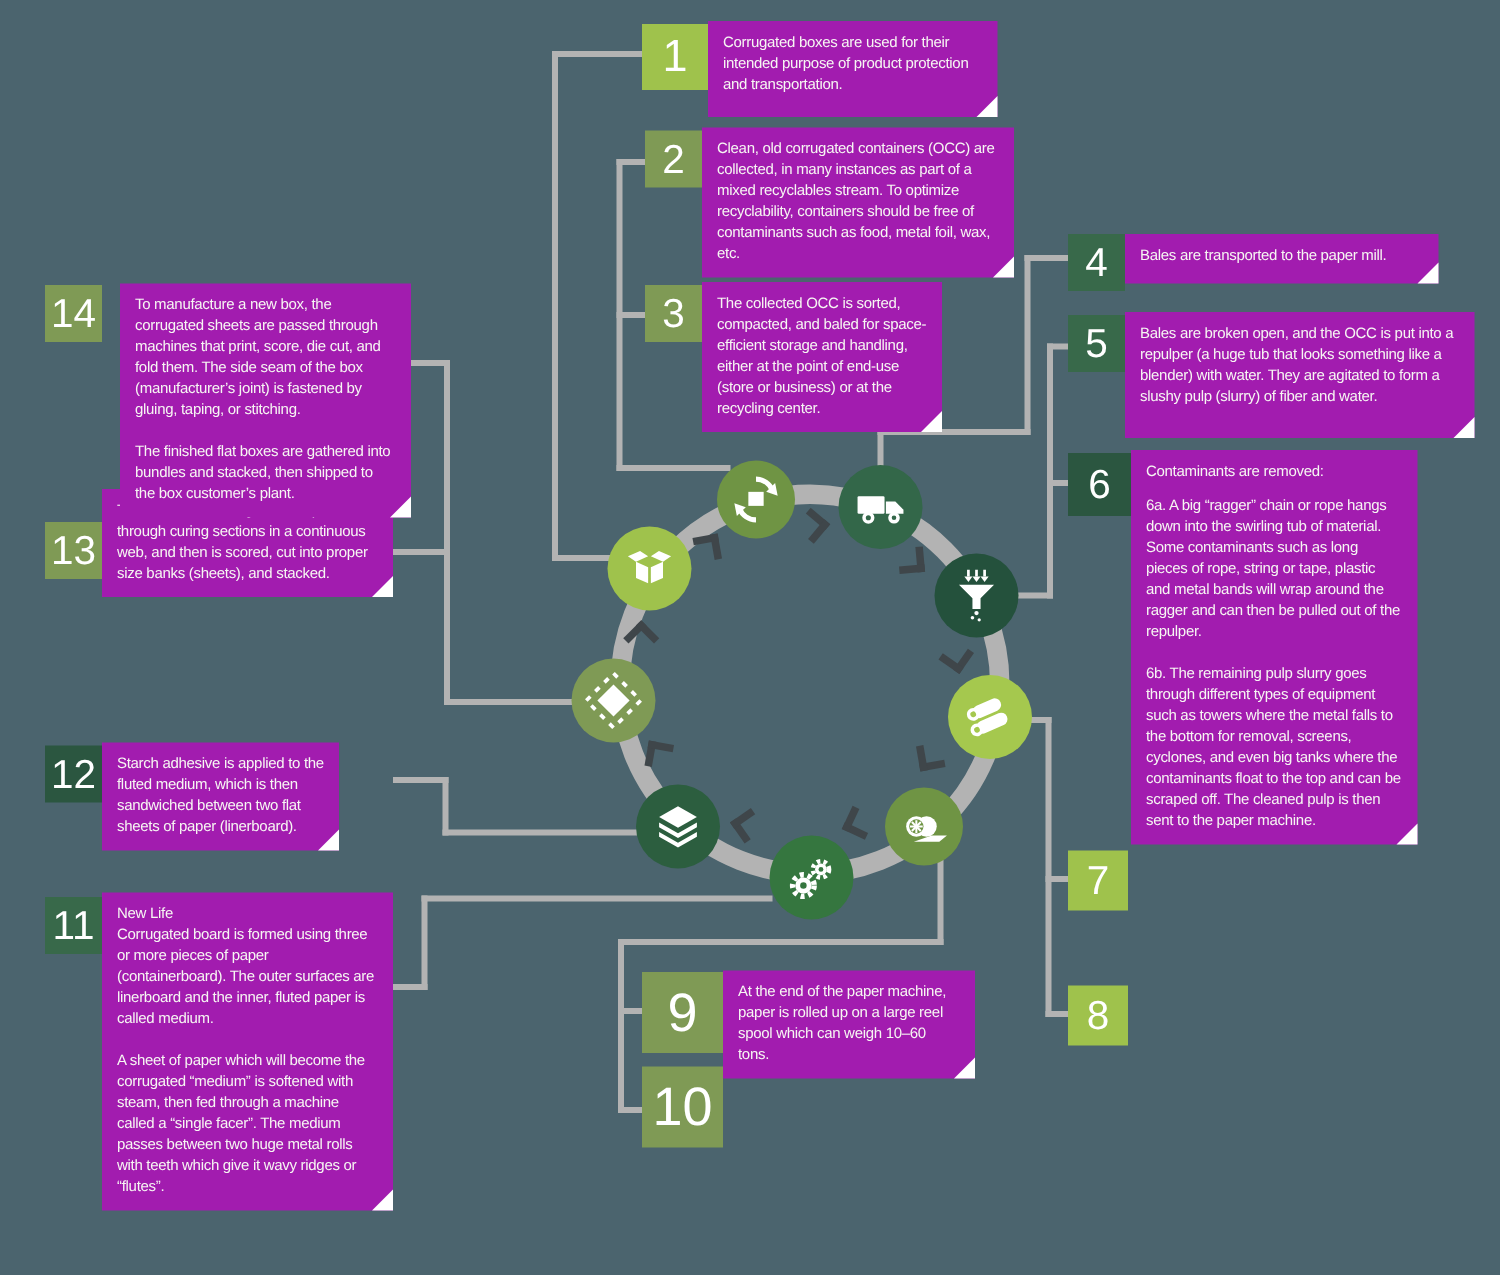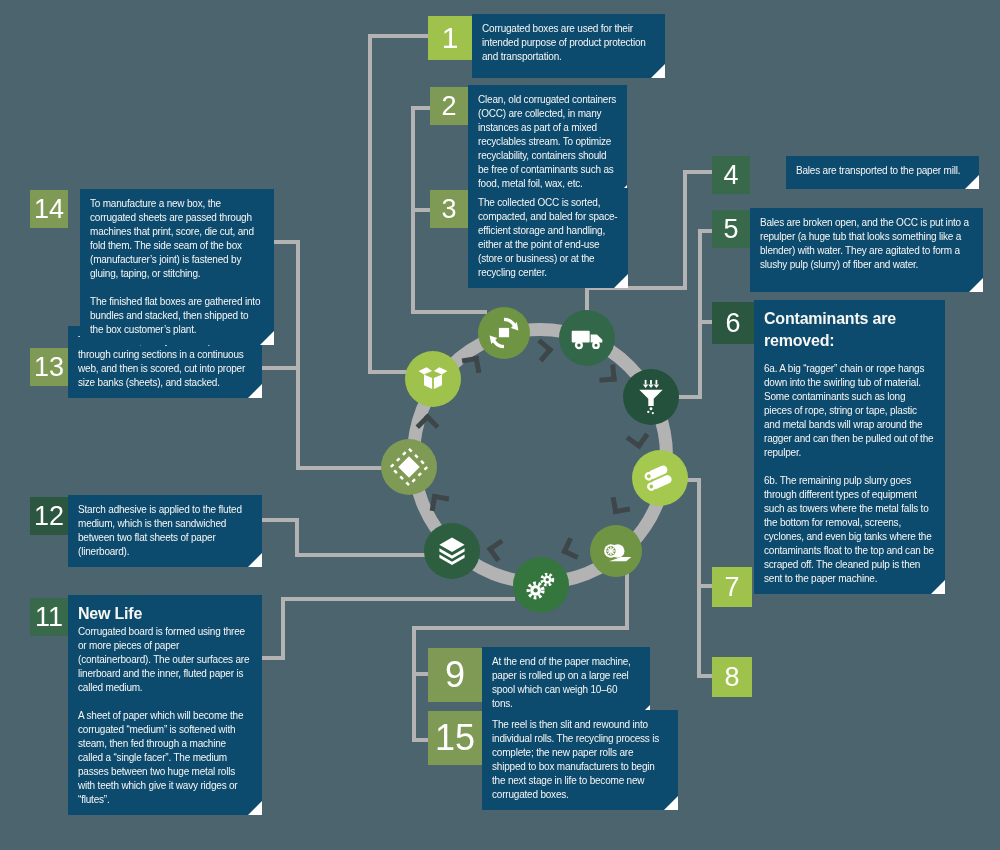--- a/index.html
+++ b/index.html
@@ -20,23 +20,23 @@
   .chev{position:absolute;width:12px;height:12px;border-top:5px solid #3f464a;border-right:5px solid #3f464a;z-index:2;}
 
   
   .badge{position:absolute;display:flex;align-items:center;justify-content:center;color:#fff;z-index:4;}
   .c-lime{background:#9fc24c;}
   .c-olive{background:#7f9a55;}
   .c-forest{background:#38694a;}
   .c-deep{background:#2b5640;}
 
   
-  .box{position:absolute;background:#0c4a6e;color:#f7f6f3;padding:8px 10px;box-sizing:border-box;z-index:3;}
+  .box{position:absolute;background:#a21caf;color:#f7f6f3;padding:8px 10px;box-sizing:border-box;z-index:3;}
   .box .txt{font-size:10px;line-height:1.4;letter-spacing:-0.2px;white-space:pre-line;}
-  .box .hd{font-size:16px;line-height:1.4;letter-spacing:-0.2px;font-weight:bold;margin-bottom:9px;}
+  .box .hd{font-size:10px;line-height:1.4;letter-spacing:-0.2px;font-weight:normal;margin-bottom:9px;}
   .box .hd.tight{margin-bottom:0;}
   .box::after{content:"";position:absolute;right:0;bottom:0;width:0;height:0;
               border-left:14px solid transparent;border-bottom:14px solid #ffffff;}
   .n28{font-size:27px;} .n30{font-size:30px;} .n36{font-size:36px;}
 </style>
 </head>
 <body>
 
 <div class="canvas">
 
@@ -187,35 +187,35 @@
   <div class="badge c-lime n30" style="left:428px;top:16px;width:44px;height:44px">
       <span>1</span>
     </div>
   <div class="box" style="left:472px;top:14px;width:193px;min-height:64px">
       <div class="txt">Corrugated boxes are used for their intended purpose of product protection and transportation.</div>
     </div>
 
   <div class="badge c-olive n28" style="left:430px;top:87px;width:38px;height:38px">
       <span>2</span>
     </div>
-  <div class="box" style="left:468px;top:85px;width:159px;min-height:98px">
+  <div class="box" style="left:468px;top:85px;width:208px;min-height:98px">
       <div class="txt">Clean, old corrugated containers (OCC) are collected, in many instances as part of a mixed recyclables stream. To optimize recyclability, containers should be free of contaminants such as food, metal foil, wax, etc.</div>
     </div>
 
   <div class="badge c-olive n28" style="left:430px;top:190px;width:38px;height:38px">
       <span>3</span>
     </div>
   <div class="box" style="left:468px;top:188px;width:160px;min-height:78px">
       <div class="txt">The collected OCC is sorted, compacted, and baled for space-efficient storage and handling, either at the point of end-use (store or business) or at the recycling center.</div>
     </div>
 
   <div class="badge c-forest n28" style="left:712px;top:156px;width:38px;height:38px">
       <span>4</span>
     </div>
-  <div class="box" style="left:786px;top:156px;width:193px;min-height:33px">
+  <div class="box" style="left:750px;top:156px;width:209px;min-height:33px">
       <div class="txt">Bales are transported to the paper mill.</div>
     </div>
 
   <div class="badge c-forest n28" style="left:712px;top:210px;width:38px;height:38px">
       <span>5</span>
     </div>
   <div class="box" style="left:750px;top:208px;width:233px;min-height:84px">
       <div class="txt">Bales are broken open, and the OCC is put into a repulper (a huge tub that looks something like a blender) with water. They are agitated to form a slushy pulp (slurry) of fiber and water.</div>
     </div>
 
@@ -238,40 +238,37 @@
     </div>
 
   <div class="badge c-olive n36" style="left:428px;top:648px;width:54px;height:54px">
       <span>9</span>
     </div>
   <div class="box" style="left:482px;top:647px;width:168px;min-height:56px">
       <div class="txt">At the end of the paper machine, paper is rolled up on a large reel spool which can weigh 10–60 tons.</div>
     </div>
 
   <div class="badge c-olive n36" style="left:428px;top:711px;width:54px;height:54px">
-      <span>15</span>
-    </div>
-  <div class="box" style="left:482px;top:710px;width:196px;min-height:98px">
-      <div class="txt">The reel is then slit and rewound into individual rolls. The recycling process is complete; the new paper rolls are shipped to box manufacturers to begin the next stage in life to become new corrugated boxes.</div>
+      <span>10</span>
     </div>
 
   <div class="badge c-forest n28" style="left:30px;top:598px;width:38px;height:38px">
       <span>11</span>
     </div>
   <div class="box" style="left:68px;top:595px;width:194px;min-height:181px">
     <div class="hd tight">New Life</div>
     <div class="txt">Corrugated board is formed using three or more pieces of paper (containerboard). The outer surfaces are linerboard and the inner, fluted paper is called medium.
 
 A sheet of paper which will become the corrugated “medium” is softened with steam, then fed through a machine called a “single facer”. The medium passes between two huge metal rolls with teeth which give it wavy ridges or “flutes”.</div>
   </div>
 
   <div class="badge c-deep n28" style="left:30px;top:497px;width:38px;height:38px">
       <span>12</span>
     </div>
-  <div class="box" style="left:68px;top:495px;width:194px;min-height:72px">
+  <div class="box" style="left:68px;top:495px;width:158px;min-height:72px">
       <div class="txt">Starch adhesive is applied to the fluted medium, which is then sandwiched between two flat sheets of paper (linerboard).</div>
     </div>
 
   <div class="badge c-olive n28" style="left:30px;top:348px;width:38px;height:38px">
       <span>13</span>
     </div>
   <div class="box" style="left:68px;top:326px;width:194px;min-height:72px">
       <div class="txt">The combined, 3± layer board passes through curing sections in a continuous web, and then is scored, cut into proper size banks (sheets), and stacked.</div>
     </div>
 

